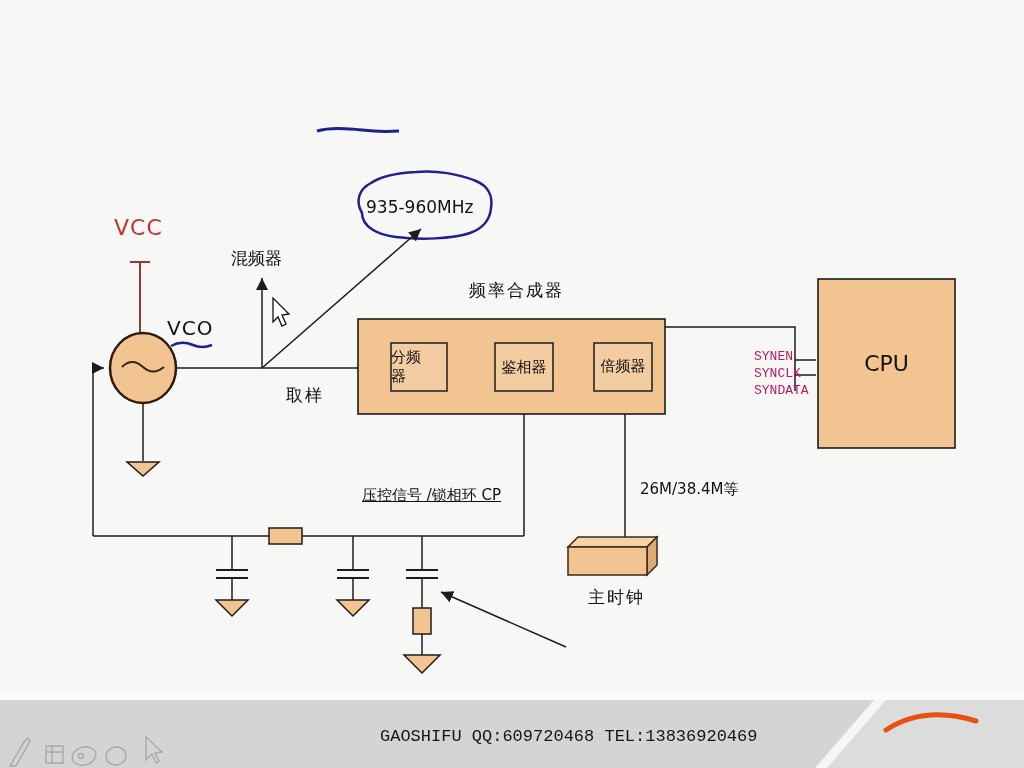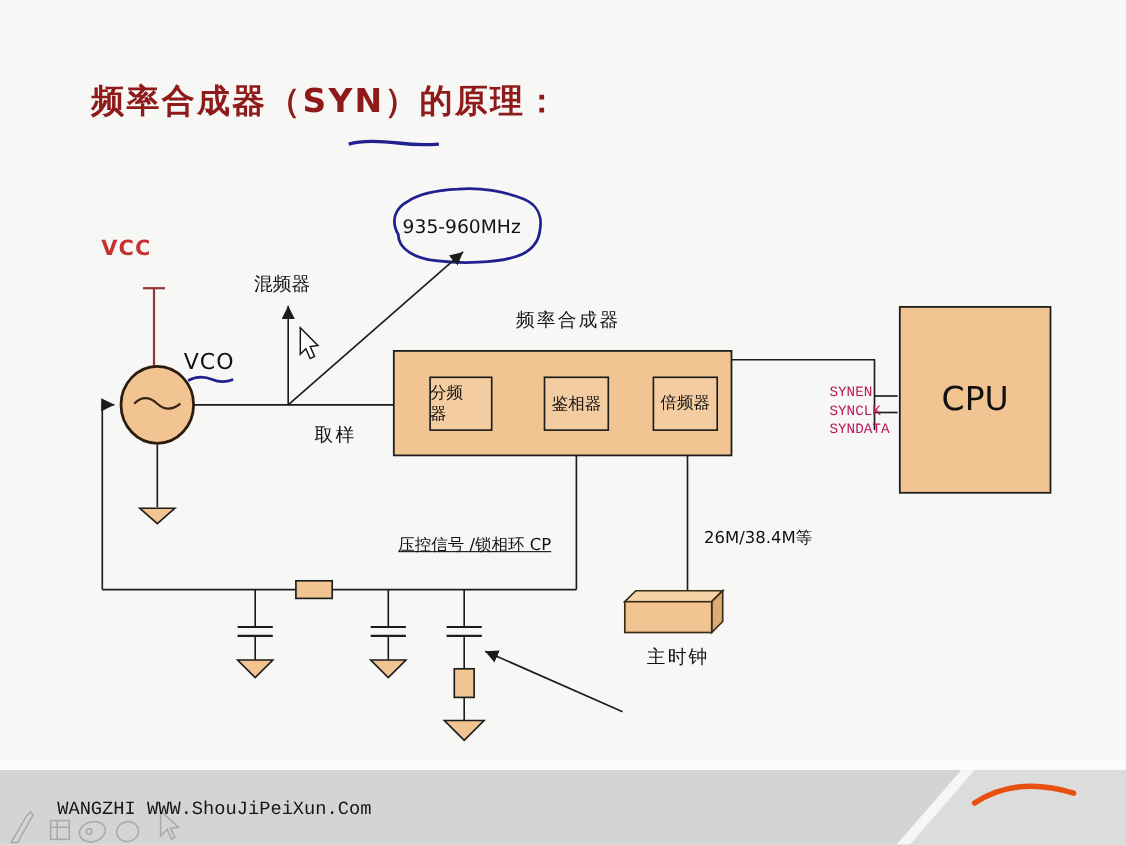--- a/index.html
+++ b/index.html
@@ -10,31 +10,31 @@
   }
   .slide{position:absolute;left:0;top:0;width:1024px;height:700px;background:var(--slide_bg,#f7f7f5);}
   .slide-edge{position:absolute;left:0;top:690px;width:1024px;height:10px;background:#fbfbfa;}
   .lbl{position:absolute;color:#111;white-space:nowrap;z-index:6;}
   .title{
     left:83px;top:72px;font-size:30px;font-weight:bold;
     color:var(--title_red,#8e1a1a);letter-spacing:2px;
     font-family:"DejaVu Sans","Liberation Sans",sans-serif;
   }
   .freq-range{left:366px;top:197px;font-size:17px;}
-  .vcc{left:92px;top:215px;font-size:19px;font-weight:bold;color:var(--vcc_red,#c63131);letter-spacing:1px;}
+  .vcc{left:114px;top:215px;font-size:22px;font-weight:normal;color:var(--vcc_red,#c63131);letter-spacing:1px;}
   .mixer{left:231px;top:247px;font-size:17px;}
   .vco{left:167px;top:316px;font-size:20px;letter-spacing:1px;}
   .synth{left:469px;top:279px;font-size:17px;letter-spacing:2px;}
   .sampling{left:286px;top:384px;font-size:17px;letter-spacing:2px;}
   .blockLbl{position:absolute;z-index:6;display:flex;align-items:center;justify-content:center;font-size:15px;color:#111;}
   .divider{left:391px;top:343px;width:32px;height:48px;}
   .phase{left:495px;top:343px;width:58px;height:48px;border-radius:13px;}
   .multiplier{left:594px;top:343px;width:58px;height:47px;}
   .signals{left:706px;top:348px;font-size:13px;line-height:17px;font-family:Liberation Mono, monospace;color:#be185d;z-index:6;position:absolute;margin-left:48px;}
-  .cpu{left:818px;top:279px;width:137px;height:169px;position:absolute;z-index:6;display:flex;align-items:center;justify-content:center;font-size:30px;color:#111;}
+  .cpu{left:818px;top:279px;width:137px;height:169px;position:absolute;z-index:6;display:flex;align-items:center;justify-content:center;font-size:22px;color:#111;}
   .vctrl{left:362px;top:486px;font-size:15px;text-decoration:underline;}
   .clockfreq{left:640px;top:480px;font-size:15px;text-align:right;}
   .mainclock{left:588px;top:586px;font-size:17px;letter-spacing:2px;}
   .capnote{left:546px;top:666px;font-size:17px;letter-spacing:1px;}
   .diagram-svg{position:absolute;left:0;top:0;width:1024px;height:768px;z-index:5;pointer-events:none;}
   .wire{stroke:var(--wire,#1c1c1c);stroke-width:1.5;fill:none;}
   .plate{stroke:var(--wire,#1c1c1c);stroke-width:2;fill:none;}
   .vccline{stroke:var(--vcc_line_red,#953735);stroke-width:2;fill:none;}
   .ink{stroke:var(--ink_blue,#20208f);fill:none;}
   .obox{fill:var(--box_fill,#f1c491);stroke:var(--box_stroke,#1c1c1c);stroke-width:1.6;}
@@ -168,34 +168,33 @@
         <ellipse class="ficon" cx="84" cy="756" rx="12" ry="9" transform="rotate(-15 84 756)"></ellipse>
         <circle class="ficon" cx="81" cy="756" r="2.5"></circle>
       </g>
       <ellipse class="ficon" cx="116" cy="756" rx="10" ry="9" transform="rotate(-12 116 756)"></ellipse>
       <path class="ficon" stroke="#9a9a9a" d="M146 737 L146 760 L152 754 L156 763 L159 761 L155 753 L162 752 Z"></path>
     </g>
 
     <path d="M886 730 Q 924 705 976 721" fill="none" stroke="#e8500f" stroke-width="5" stroke-linecap="round"></path>
   </svg>
 
-  <div class="lbl title">频率合成器（SYN）的原理：</div>
   <div class="lbl freq-range">935-960MHz</div>
   <div class="lbl vcc">VCC</div>
   <div class="lbl mixer">混频器</div>
   <div class="lbl vco">VCO</div>
   <div class="lbl synth">频率合成器</div>
   <div class="lbl sampling">取样</div>
   <div class="blockLbl divider">分频器</div>
   <div class="blockLbl phase">鉴相器</div>
   <div class="blockLbl multiplier">倍频器</div>
   <div class="signals">
     <div>SYNEN</div>
     <div>SYNCLK</div>
     <div>SYNDATA</div>
   </div>
   <div class="cpu">CPU</div>
   <div class="lbl vctrl">压控信号 /锁相环 CP</div>
   <div class="lbl clockfreq">26M/38.4M等</div>
   <div class="lbl mainclock">主时钟</div>
 
-  <div class="footer-text ft-site">WANGZHI WWW.ShouJiPeiXun.Com</div>
+  <div class="footer-text ft-contact">GAOSHIFU QQ:609720468 TEL:13836920469</div>
 </div>
 
 </body></html>

